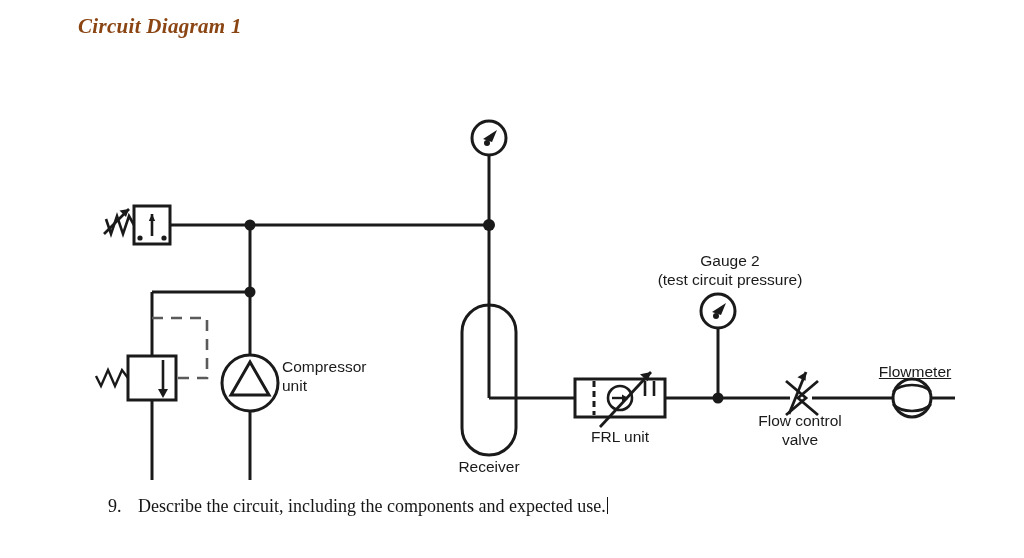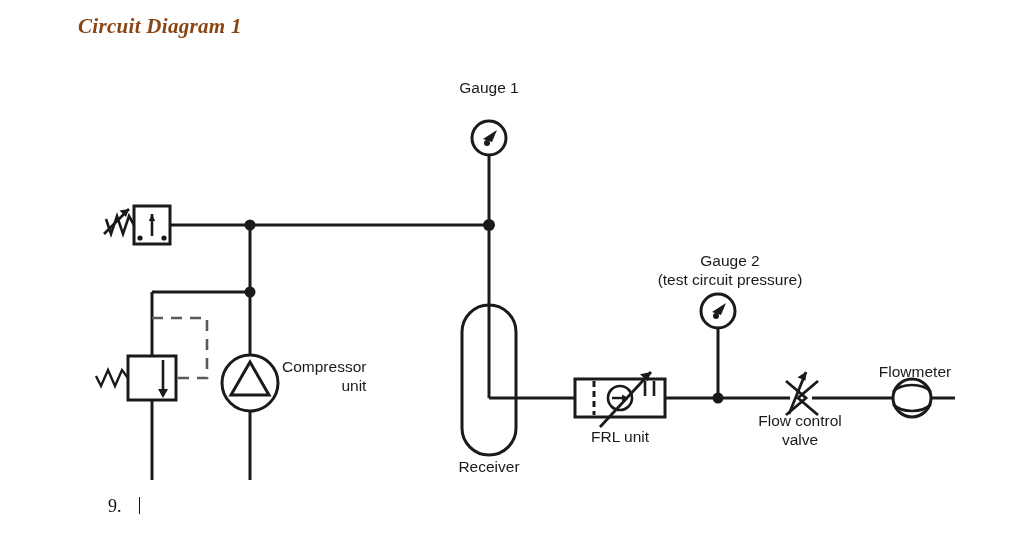--- a/index.html
+++ b/index.html
@@ -178,40 +178,40 @@
       <circle cx="250" cy="225" r="5.5"></circle>
       <circle cx="250" cy="292" r="5.5"></circle>
       <circle cx="489" cy="225" r="6"></circle>
       <circle cx="718" cy="398" r="5.5"></circle>
     </g>
 
   </g>
 </svg>
 
 <div class="diagram-label center" style="left:489px; top:78px;">
-  <div>Gauge 1</div>
 </div>
 
 <div class="diagram-label center" style="left:718px; top:251px;margin-left:12px;">
   <div>Gauge 2</div>
   <div>(test circuit pressure)</div>
 </div>
 
-<div class="diagram-label" style="left:282px; top:357px; text-align:right;">
+<div class="diagram-label" style="left:282px; top:357px; text-align:left;">
   <div>Compressor</div>
   <div>unit</div>
 </div>
 
 <div class="diagram-label center" style="left:489px; top:457px;text-align:right;">Receiver</div>
 
 <div class="diagram-label center" style="left:620px; top:427px;">FRL unit</div>
 
 <div class="diagram-label center" style="left:800px; top:411px;">
   <div>Flow control</div>
   <div>valve</div>
 </div>
 
-<div class="diagram-label center" style="left:915px; top:362px;">Flowmeter</div>
+<div class="diagram-label center" style="left:915px; top:362px;text-decoration:underline;">Flowmeter</div>
 
 <div id="question-line">
   <span id="question-number">9.</span>
+  <span>Describe the circuit, including the components and expected use.</span>
   <span id="text-caret"></span>
 </div>
 
 </body></html>

